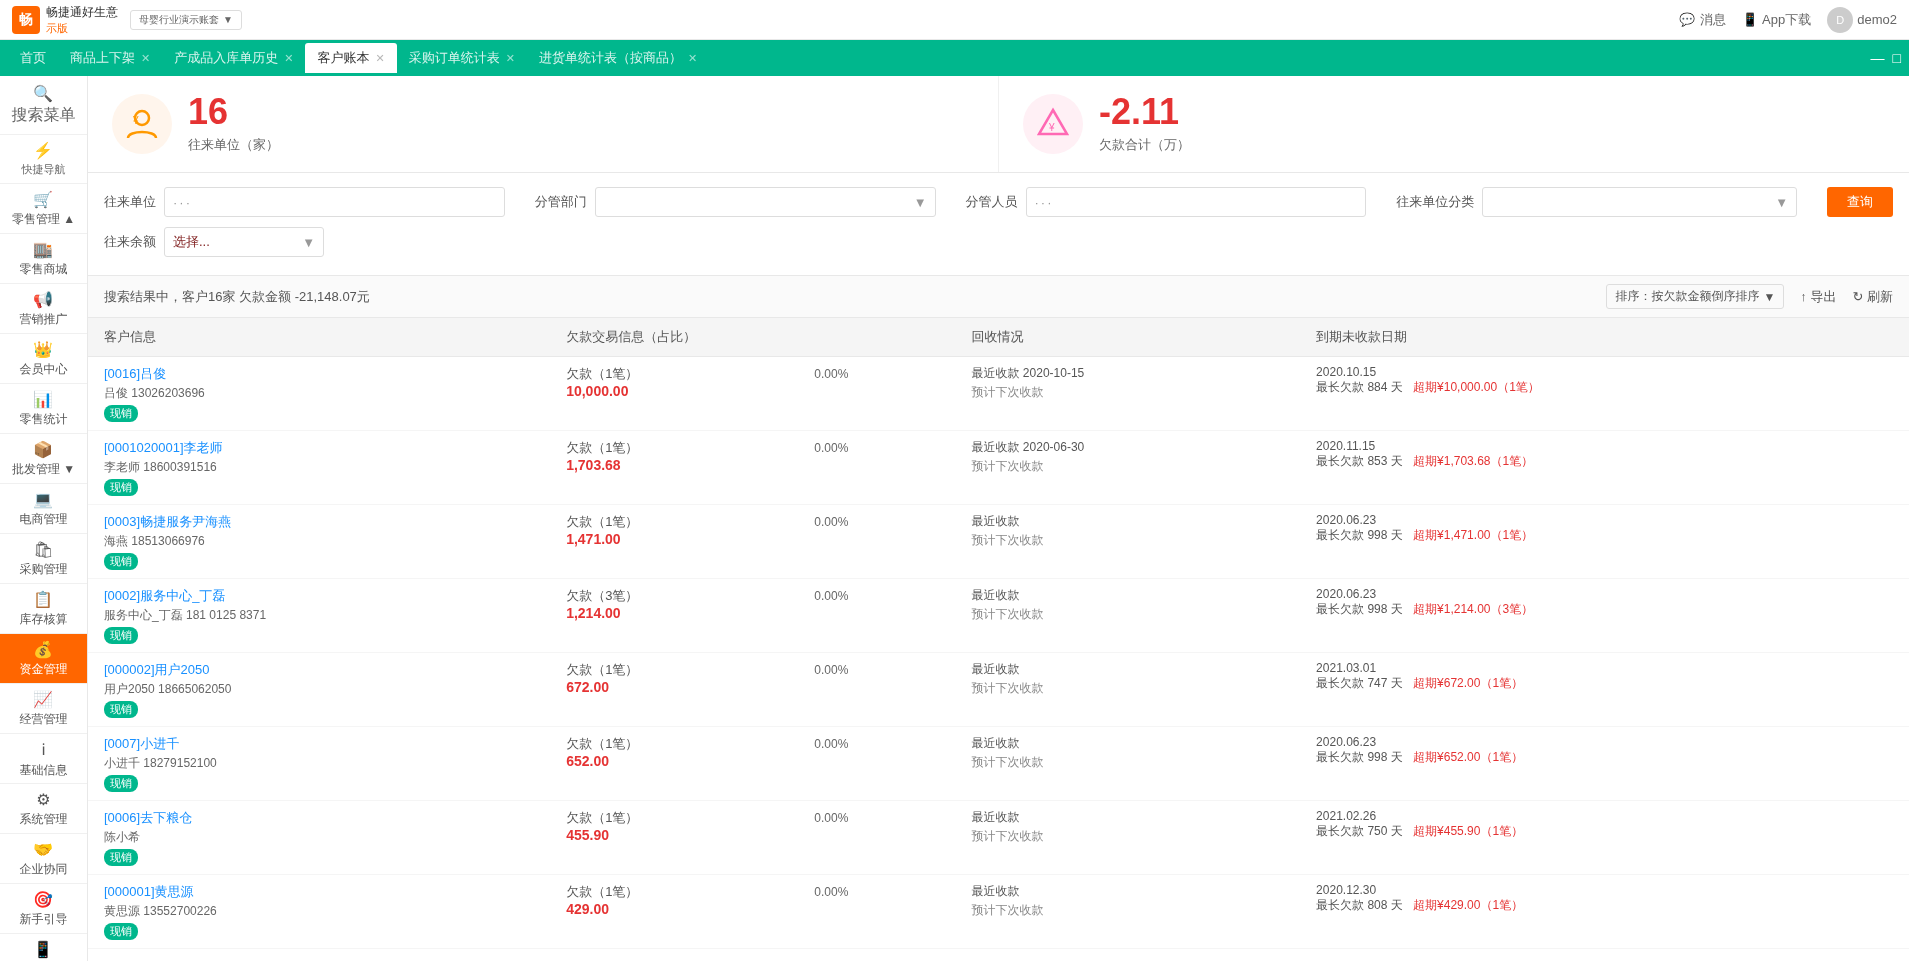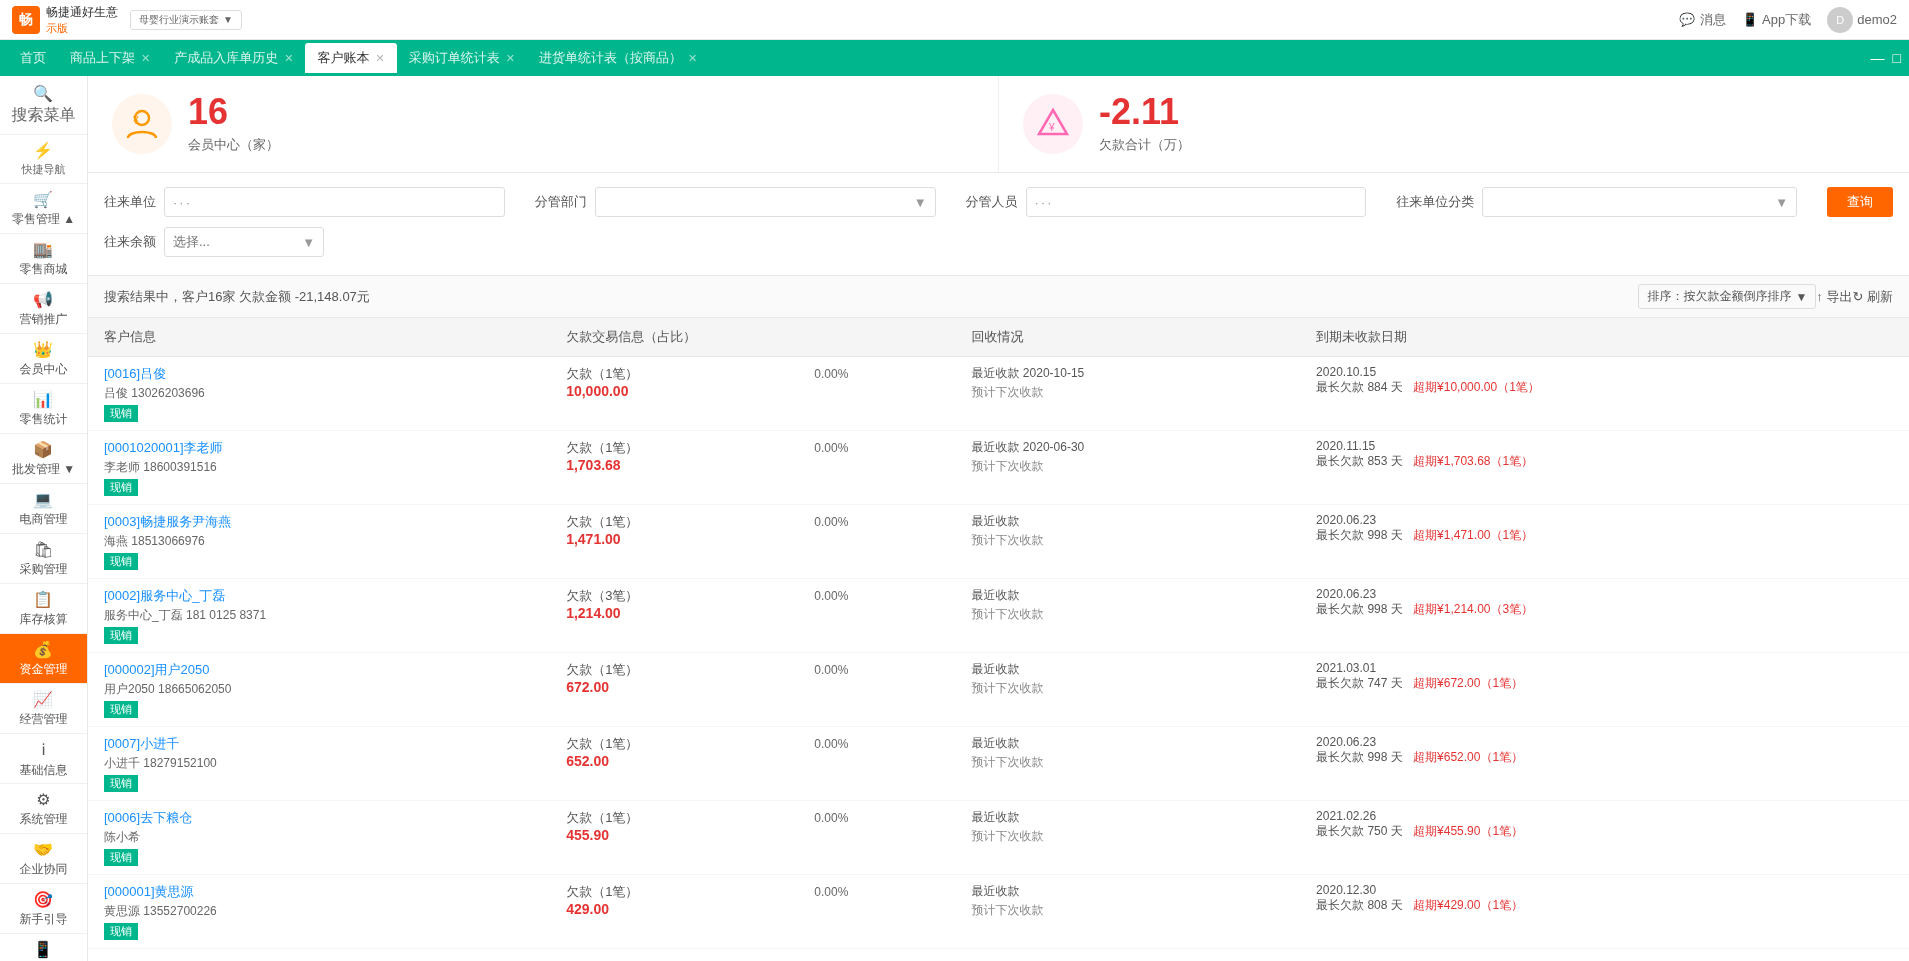--- a/index.html
+++ b/index.html
@@ -61,31 +61,31 @@
     .filter-input { flex: 1; border: 1px solid #ddd; border-radius: 3px; padding: 5px 8px; font-size: 13px; display: flex; align-items: center; justify-content: space-between; cursor: pointer; min-height: 30px; color: #aaa; }
     .filter-input .dots { color: #999; letter-spacing: 2px; }
     .filter-select { flex: 1; border: 1px solid #ddd; border-radius: 3px; padding: 5px 8px; font-size: 13px; display: flex; align-items: center; justify-content: space-between; cursor: pointer; min-height: 30px; }
     .filter-select .chevron { color: #999; }
     .filter-btn-query { background: #ff6600; color: #fff; border: none; border-radius: 3px; padding: 6px 20px; font-size: 13px; cursor: pointer; white-space: nowrap; }
     .collapse-row { text-align: center; padding: 4px 0; cursor: pointer; color: #666; font-size: 12px; border-top: 1px solid #f0f0f0; margin-top: 4px; }
 
     
     .result-bar { display: flex; align-items: center; justify-content: space-between; padding: 8px 16px; background: #fafafa; border-bottom: 1px solid #e8e8e8; flex-shrink: 0; }
     .result-text { font-size: 13px; color: #555; }
-    .result-actions { display: flex; align-items: center; font-size: 13px; color: #555; }
+    .result-actions { display: flex; align-items: center; gap: 16px; font-size: 13px; color: #555; }
     .sort-select { border: 1px solid #ddd; border-radius: 3px; padding: 3px 8px; font-size: 12px; cursor: pointer; display: flex; align-items: center; gap: 4px; }
 
     
     .table-area { flex: 1; overflow-y: auto; background: #fff; }
     .data-table { width: 100%; border-collapse: collapse; }
     .data-table th { padding: 10px 16px; text-align: left; font-size: 13px; font-weight: normal; color: #555; background: #f5f5f5; border-bottom: 1px solid #e8e8e8; white-space: nowrap; }
     .data-table td { padding: 8px 16px; border-bottom: 1px solid #f5f5f5; vertical-align: top; }
     .customer-name { color: #1890ff; cursor: pointer; font-size: 13px; }
     .customer-phone { color: #666; font-size: 12px; margin-top: 2px; }
-    .badge { display: inline-block; background: #00b78d; color: #fff; font-size: 11px; padding: 1px 6px; border-radius: 0; margin-top: 3px; }
+    .badge { display: inline-block; background: #00b78d; color: #fff; font-size: 11px; padding: 1px 6px; border-radius: 8px; margin-top: 3px; }
     .debt-count { color: #555; font-size: 13px; }
     .debt-amount { color: #e53333; font-size: 14px; font-weight: bold; }
     .debt-percent { color: #666; font-size: 12px; margin-top: 2px; }
     .overdue-days { color: #555; font-size: 12px; }
     .overdue-link { color: #e53333; font-size: 12px; cursor: pointer; }
     .latest-payment { color: #555; font-size: 12px; }
     .next-payment { color: #888; font-size: 12px; margin-top: 2px; }
     .due-date { color: #555; font-size: 12px; }
 
     
@@ -242,21 +242,21 @@
         <div class="stat-card">
           <div class="stat-icon orange">
             <svg width="36" height="36" viewBox="0 0 36 36">
                 <circle cx="18" cy="12" r="7" fill="none" stroke="#ff9900" stroke-width="2.5"></circle>
                 <path d="M4 32c0-8 28-8 28 0" fill="none" stroke="#ff9900" stroke-width="2.5"></path>
                 <text x="9" y="18" font-size="10" fill="#ff9900">¥</text>
               </svg>
           </div>
           <div class="stat-content">
             <div class="stat-number red">16</div>
-            <div class="stat-label">会员中心（家）</div>
+            <div class="stat-label">往来单位（家）</div>
           </div>
         </div>
         <div class="stat-card">
           <div class="stat-icon pink">
             <svg width="36" height="36" viewBox="0 0 36 36">
                 <polygon points="18,4 32,28 4,28" fill="none" stroke="#ff69b4" stroke-width="2.5"></polygon>
                 <text x="14" y="25" font-size="10" fill="#ff69b4">¥</text>
               </svg>
           </div>
           <div class="stat-content">
@@ -293,21 +293,21 @@
               <span></span>
               <span class="chevron">▼</span>
             </div>
           </div>
           <button class="filter-btn-query">查询</button>
         </div>
         <div class="filter-row" style="align-items:center;">
           <div class="filter-item" style="max-width:220px;">
             <div class="filter-label">往来余额</div>
             <div class="filter-select">
-              <span style="color:#737373;text-align:center;">选择...</span>
+              <span style="color:#7f1d1d;text-align:center;">选择...</span>
               <span class="chevron">▼</span>
             </div>
           </div>
         </div>
       </div>
 
       <div class="result-bar">
         <div class="result-text">搜索结果中，客户16家   欠款金额 -21,148.07元</div>
         <div class="result-actions">
           <div class="sort-select">

